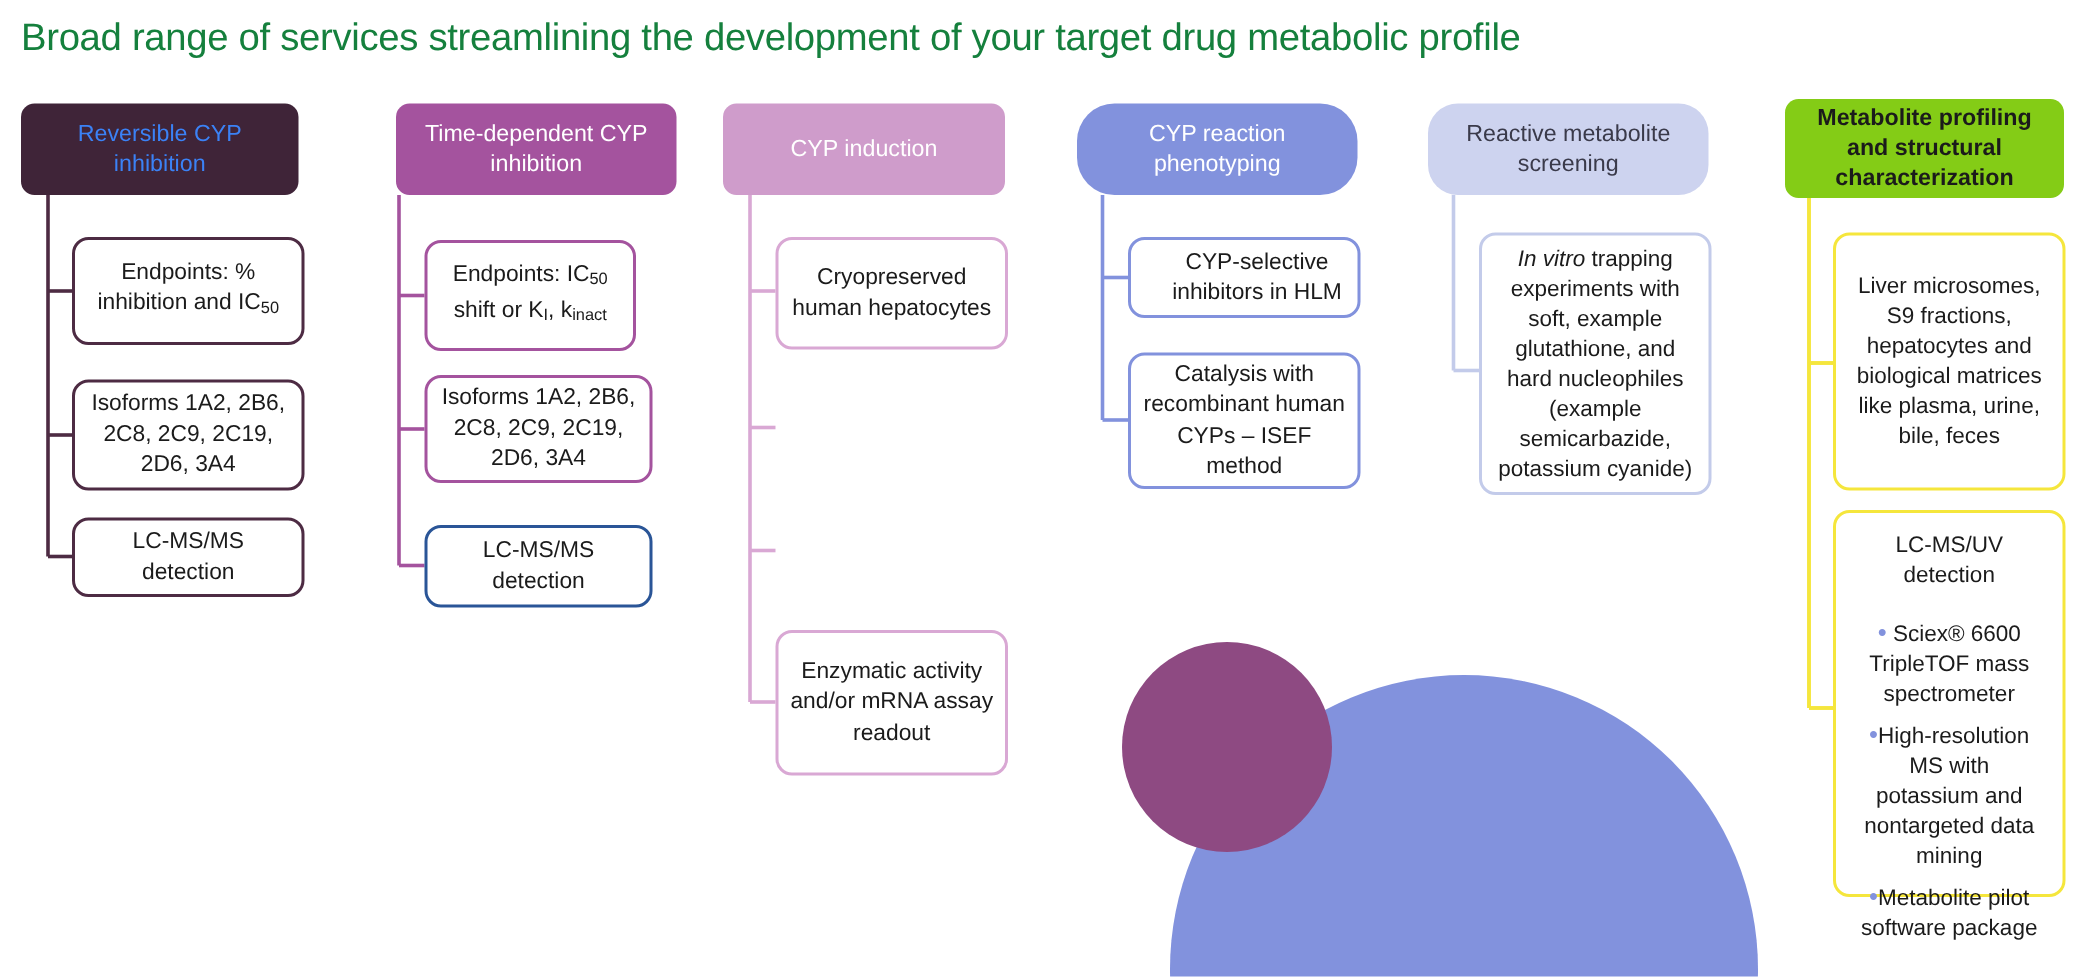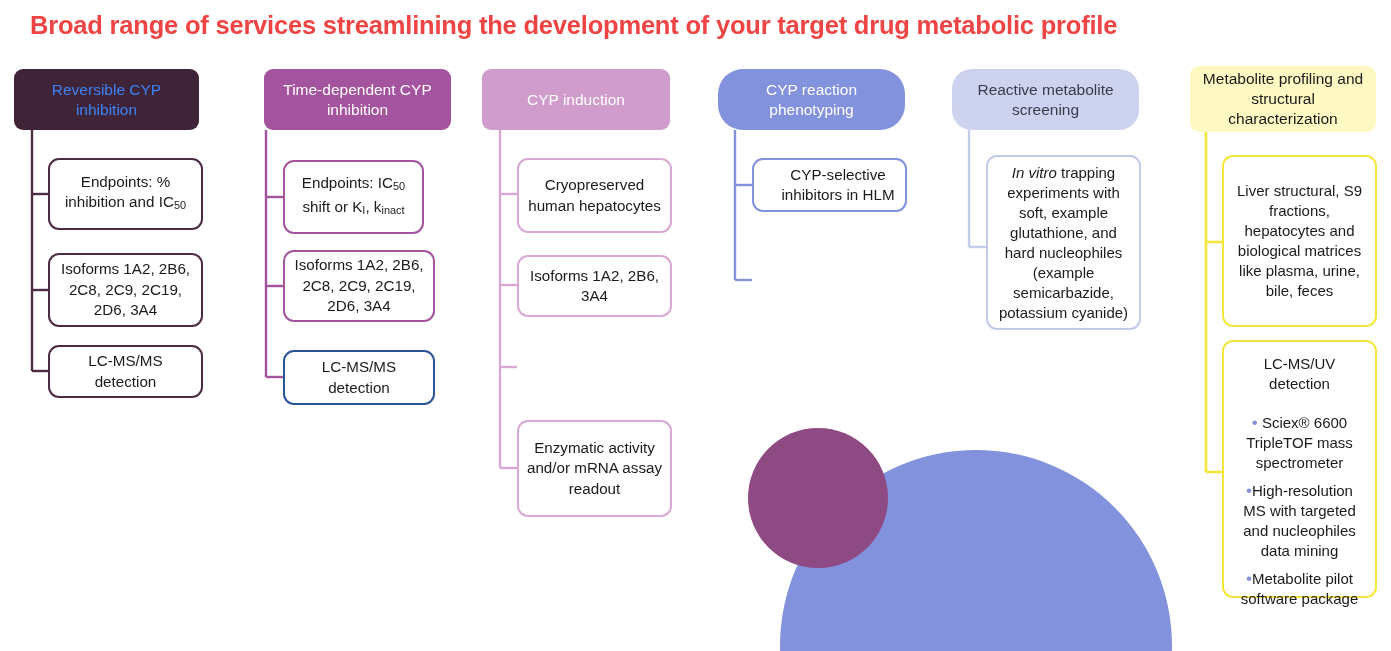--- a/index.html
+++ b/index.html
@@ -12,22 +12,22 @@
   }
   #stage{position:absolute;left:0;top:0;width:1391px;height:651px;overflow:hidden;}
 
   
   .blob{position:absolute;border-radius:50%;}
   #blob-blue{left:780px;top:450px;width:392px;height:392px;background:#8292dd;}
   #blob-purple{left:748px;top:428px;width:140px;height:140px;background:#8e4a82;}
 
   
   #page-title{
-    position:absolute;left:30px;top:8px;width:1320px;
-    font-size:25.5px;font-weight:bold;color:#ef4444;
+    position:absolute;left:14px;top:8px;width:1320px;
+    font-size:25.5px;font-weight:normal;color:#15803d;
     letter-spacing:-0.2px;line-height:34px;
     white-space:nowrap;
   }
 
   .col-header{
     position:absolute;
     border-radius:9px;
     display:flex;align-items:center;justify-content:center;
     text-align:center;
     font-size:15.5px;line-height:20px;
@@ -142,50 +142,50 @@
   <div class="node" style="left:283px;top:350px;width:152px;height:55px;border-color:#2a5597;">
     <span>LC-MS/MS detection</span>
   </div>
 
   <div class="col-header" style="left:482px;top:69px;width:188px;height:61px;background:#cf9ccb;color:#ffffff;">
     <span>CYP induction</span>
   </div>
   <div class="node" style="left:517px;top:158px;width:155px;height:75px;border-color:#d9a8d4;text-align:center;">
     <span>Cryopreserved human hepatocytes</span>
   </div>
-  <div class="node" style="left:517px;top:255px;width:155px;height:62px;border-color:#d9a8d4;">
-    <span>Isoforms 1A2, 2B6, 3A4</span>
-  </div>
   <div class="node" style="left:517px;top:420px;width:155px;height:97px;border-color:#d9a8d4;">
     <span>Enzymatic activity and/or mRNA assay readout</span>
   </div>
 
   <div class="col-header" style="left:718px;top:69px;width:187px;height:61px;background:#8292dd;color:#ffffff;border-radius:25px;">
     <span>CYP reaction phenotyping</span>
   </div>
   <div class="node" style="left:752px;top:158px;width:155px;height:54px;border-color:#8292dd;padding-left:24px;">
     <span>CYP-selective inhibitors in HLM</span>
   </div>
+  <div class="node" style="left:752px;top:235px;width:155px;height:91px;border-color:#8292dd;">
+    <span>Catalysis with recombinant human CYPs – ISEF method</span>
+  </div>
 
   <div class="col-header" style="left:952px;top:69px;width:187px;height:61px;background:#cdd3ef;color:#3a3a4a;border-radius:20px;">
     <span>Reactive metabolite screening</span>
   </div>
   <div class="node tight" style="left:986px;top:155px;width:155px;height:175px;border-color:#c3cbea;">
     <span><span class="ital">In vitro</span> trapping experiments with soft, example glutathione, and hard nucleophiles (example semicarbazide, potassium cyanide)</span>
   </div>
 
-  <div class="col-header" style="left:1190px;top:66px;width:186px;height:66px;background:#fef9c3;color:#1b1b1b;">
+  <div class="col-header" style="left:1190px;top:66px;width:186px;height:66px;background:#84cc16;color:#1b1b1b;font-weight:bold;">
     <span>Metabolite profiling and structural characterization</span>
   </div>
   <div class="node tight" style="left:1222px;top:155px;width:155px;height:172px;border-color:#f5e63c;border-width:2.6px;">
-    <span>Liver structural, S9 fractions, hepatocytes and biological matrices like plasma, urine, bile, feces</span>
+    <span>Liver microsomes, S9 fractions, hepatocytes and biological matrices like plasma, urine, bile, feces</span>
   </div>
 
   <div class="node tight" style="left:1222px;top:340px;width:155px;height:258px;border-color:#f5e63c;border-width:2.6px;align-items:flex-start;">
     <span class="bullets">
       <span class="hdr">LC-MS/UV detection</span>
       <span class="bl"><span class="dot">•</span> <span>Sciex® 6600 TripleTOF mass spectrometer</span></span>
-      <span class="bl"><span class="dot">•</span><span>High-resolution MS with targeted and nucleophiles data mining</span></span>
+      <span class="bl"><span class="dot">•</span><span>High-resolution MS with potassium and nontargeted data mining</span></span>
       <span class="bl"><span class="dot">•</span><span>Metabolite pilot software package</span></span>
     </span>
   </div>
 
 </div>
 
 </body></html>

